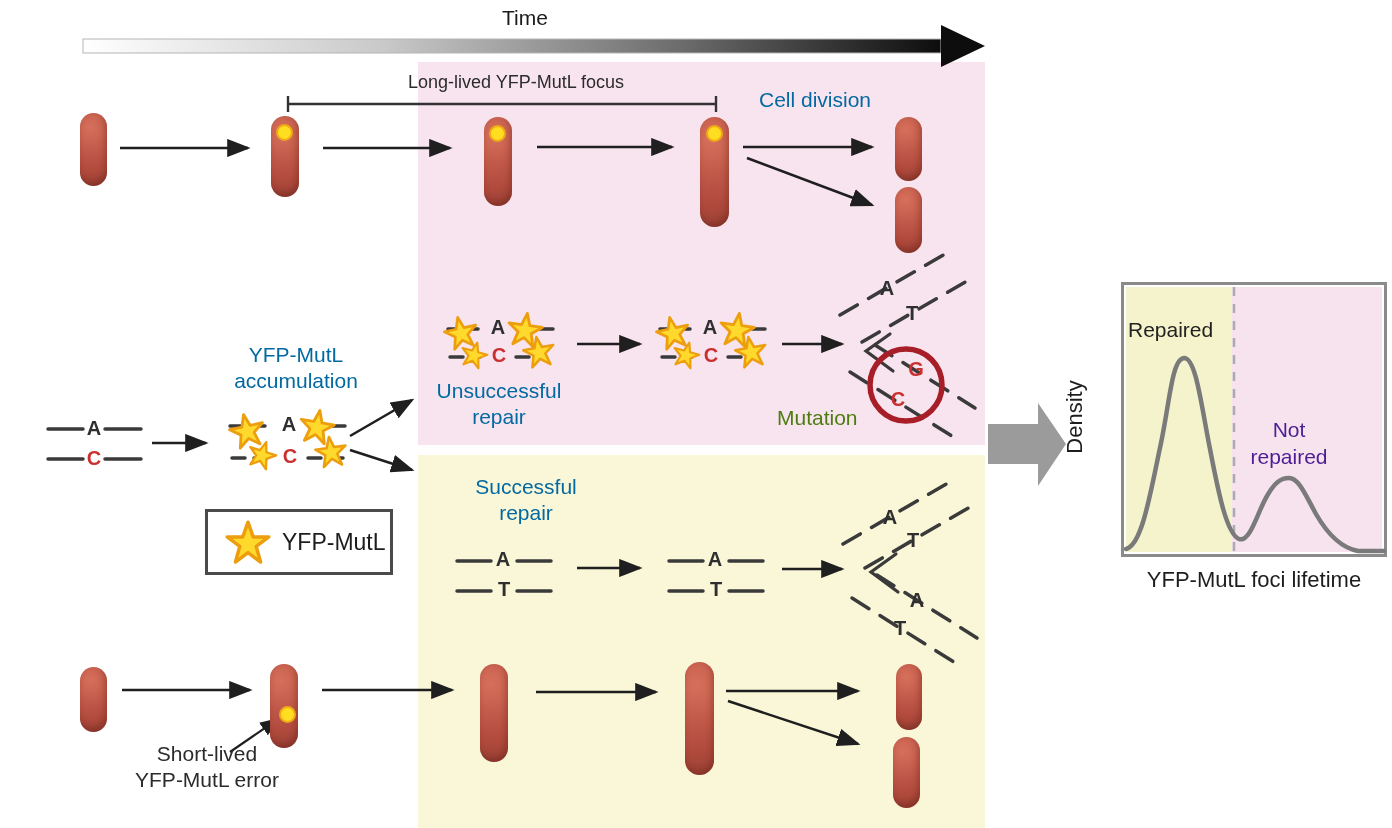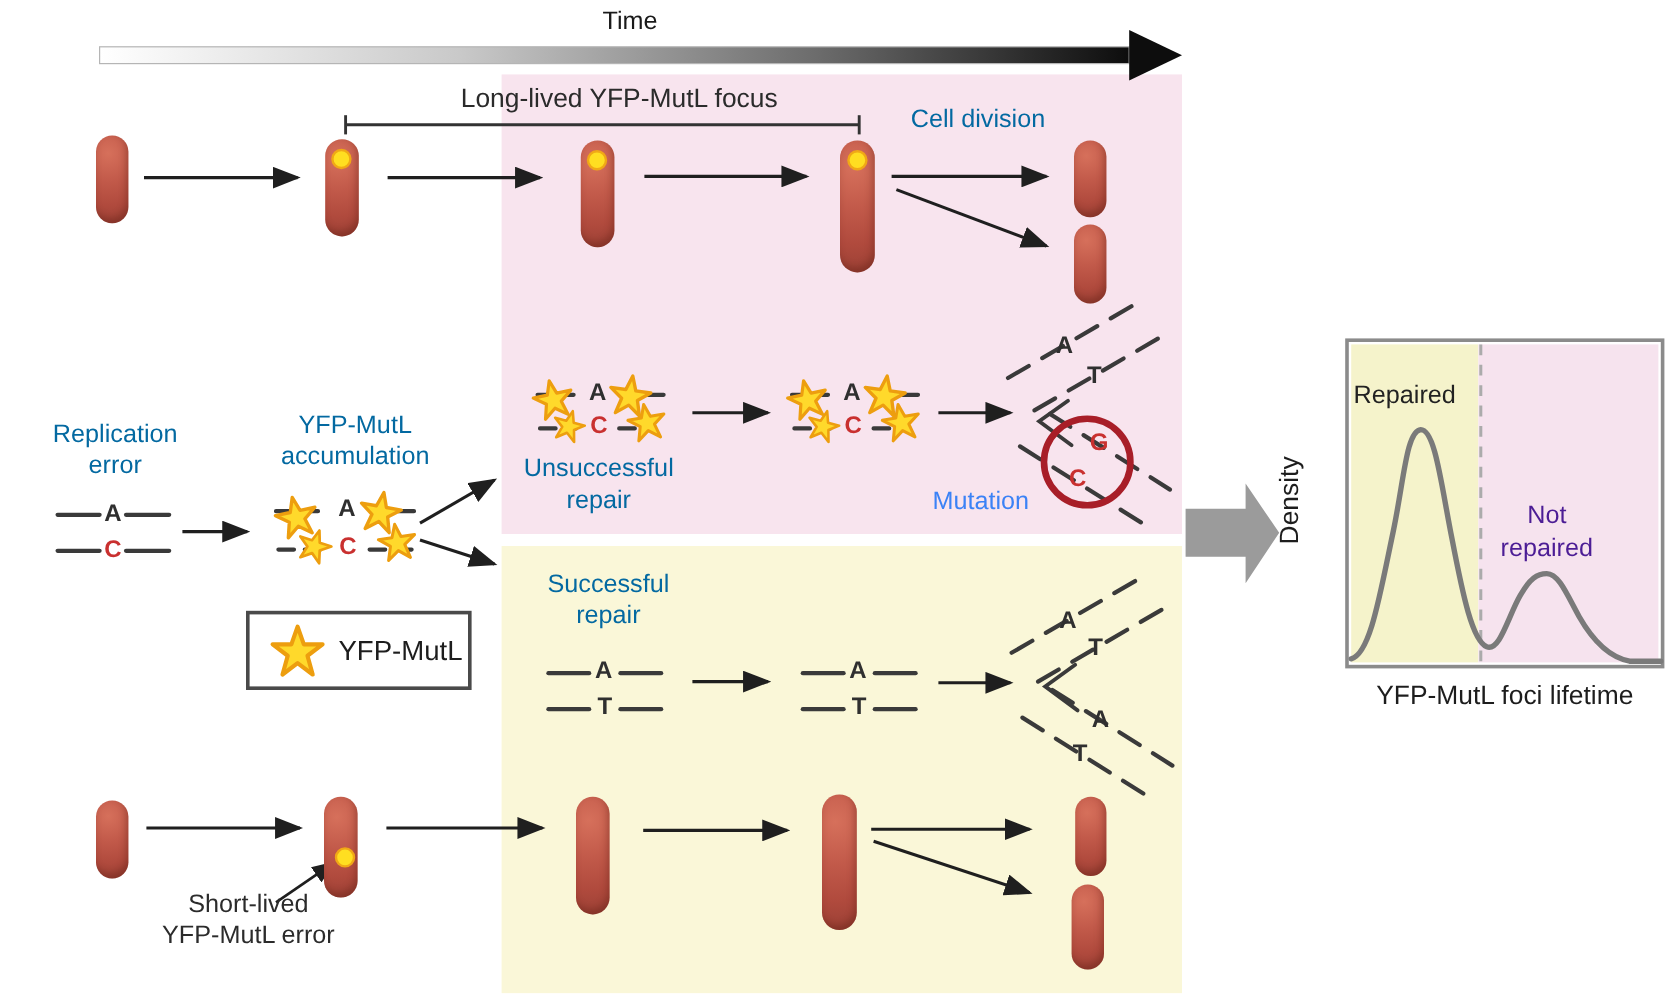--- a/index.html
+++ b/index.html
@@ -10,21 +10,21 @@
   .bg-yellow{left:418px;top:455px;width:567px;height:373px;background:#FAF7D8;}
   svg.overlay{position:absolute;left:0;top:0;width:1392px;height:828px;pointer-events:none;}
   .cell{position:absolute;border-radius:999px;
         background:radial-gradient(circle at 38% 20%, #d6705b 0%, #c25a4a 38%, #b04a3d 72%, #9a4035 100%);
         box-shadow:inset -2px -4px 6px rgba(90,25,15,.35);}
   .focus{position:absolute;width:17px;height:17px;border-radius:50%;
          background:#FFDE21;border:2px solid #F0A816;box-sizing:border-box;}
   .lbl{position:absolute;font-size:21px;color:#2b2b2b;white-space:nowrap;}
   .ctr{transform:translateX(-50%);text-align:center;line-height:26px;}
   .blue{color:#0369a1;}
-  .dkred{color:#3b82f6;}
+  .dkred{color:#4d7c0f;}
   .base{position:absolute;transform:translate(-50%,-50%);font-size:20px;font-weight:700;
         color:#2F2F2F;line-height:1;}
   .base.red{color:#C9302F;}
   .star{position:absolute;overflow:visible;}
   .legend-box{position:absolute;left:205px;top:509px;width:188px;height:66px;
               background:#fff;border:3px solid #4a4a4a;box-sizing:border-box;}
   .legend-box .lg-label{position:absolute;left:74px;top:0;height:60px;line-height:60px;
               font-size:23px;color:#1d1d1d;}
   .rot{position:absolute;transform:translate(-50%,-50%) rotate(-90deg);font-size:22px;color:#1d1d1d;}
 </style>
@@ -228,36 +228,32 @@
   <span class="base" style="left:503px;top:559px;">A</span>
   <span class="base" style="left:504px;top:589px;">T</span>
   <span class="base" style="left:715px;top:559px;">A</span>
   <span class="base" style="left:716px;top:589px;">T</span>
   <span class="base" style="left:890px;top:517px;">A</span>
   <span class="base" style="left:913px;top:540px;">T</span>
   <span class="base" style="left:917px;top:600px;">A</span>
   <span class="base" style="left:900px;top:628px;">T</span>
 
   <div class="lbl ctr" style="left:525px;top:5px;color:#1a1a1a;">Time</div>
-  <div class="lbl ctr" style="left:516px;top:69px;font-size:22px;">Long-lived YFP-MutL focus</div>
+  <div class="lbl ctr" style="left:516px;top:69px;font-size:18px;">Long-lived YFP-MutL focus</div>
   <div class="lbl ctr blue" style="left:815px;top:87px;">Cell division</div>
 
-  <div class="lbl ctr blue" style="left:96px;top:349px;">
-    <span style="display:block;">Replication</span>
-    <span style="display:block;">error</span>
-  </div>
   <div class="lbl ctr blue" style="left:296px;top:342px;">
     <span style="display:block;">YFP-MutL</span>
     <span style="display:block;">accumulation</span>
   </div>
   <div class="lbl ctr blue" style="left:499px;top:378px;">
     <span style="display:block;">Unsuccessful</span>
     <span style="display:block;">repair</span>
   </div>
-  <div class="lbl ctr blue" style="left:507px;top:474px;">
+  <div class="lbl ctr blue" style="left:526px;top:474px;">
     <span style="display:block;">Successful</span>
     <span style="display:block;">repair</span>
   </div>
   <div class="lbl dkred" style="left:777px;top:406px;">Mutation</div>
 
   <div class="lbl ctr" style="left:207px;top:741px;">
     <span style="display:block;">Short-lived</span>
     <span style="display:block;">YFP-MutL error</span>
   </div>
 

